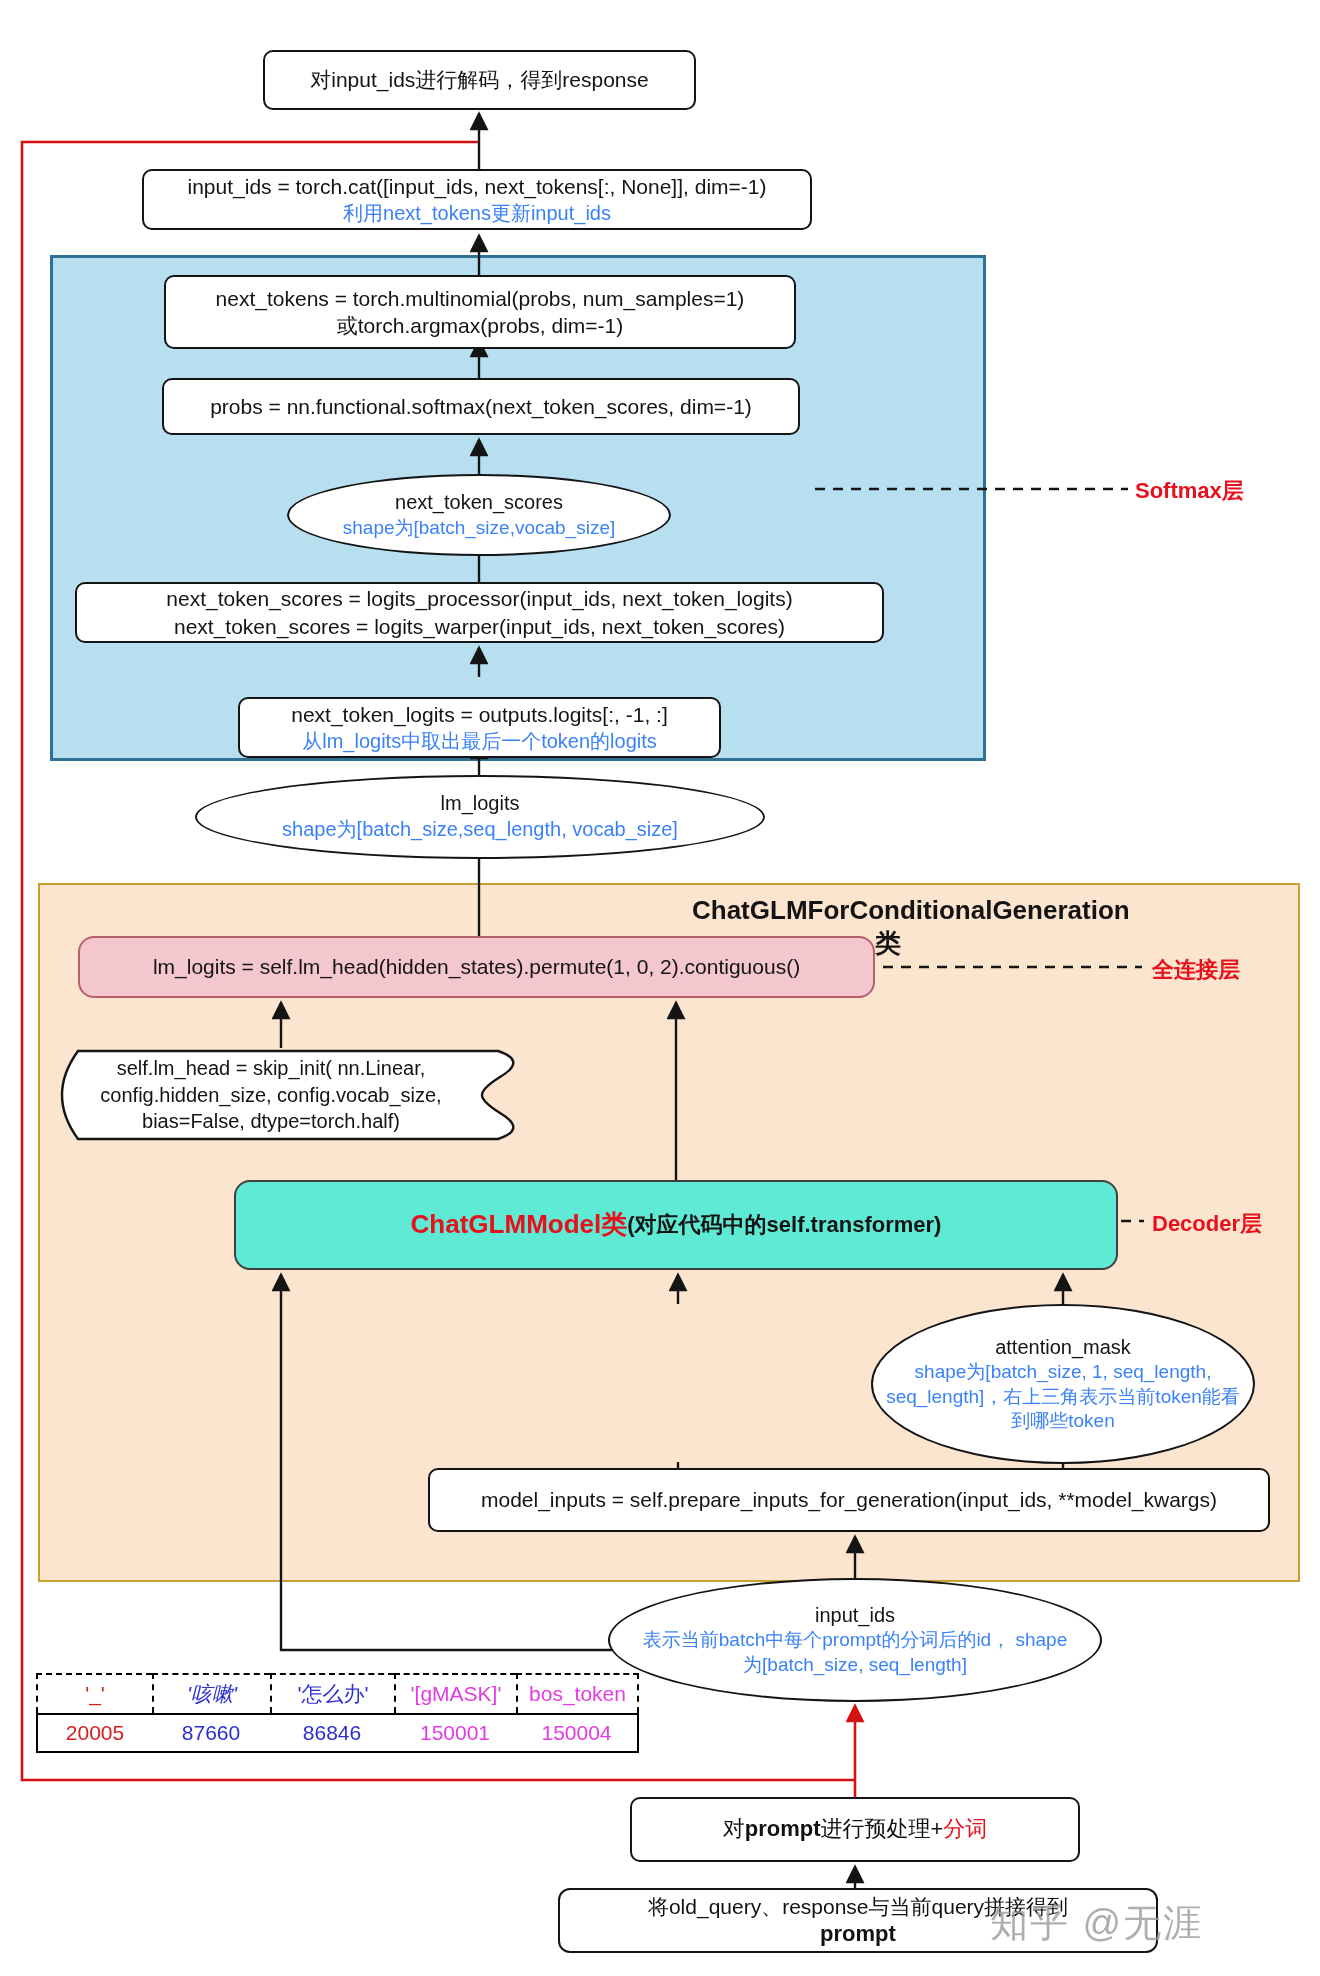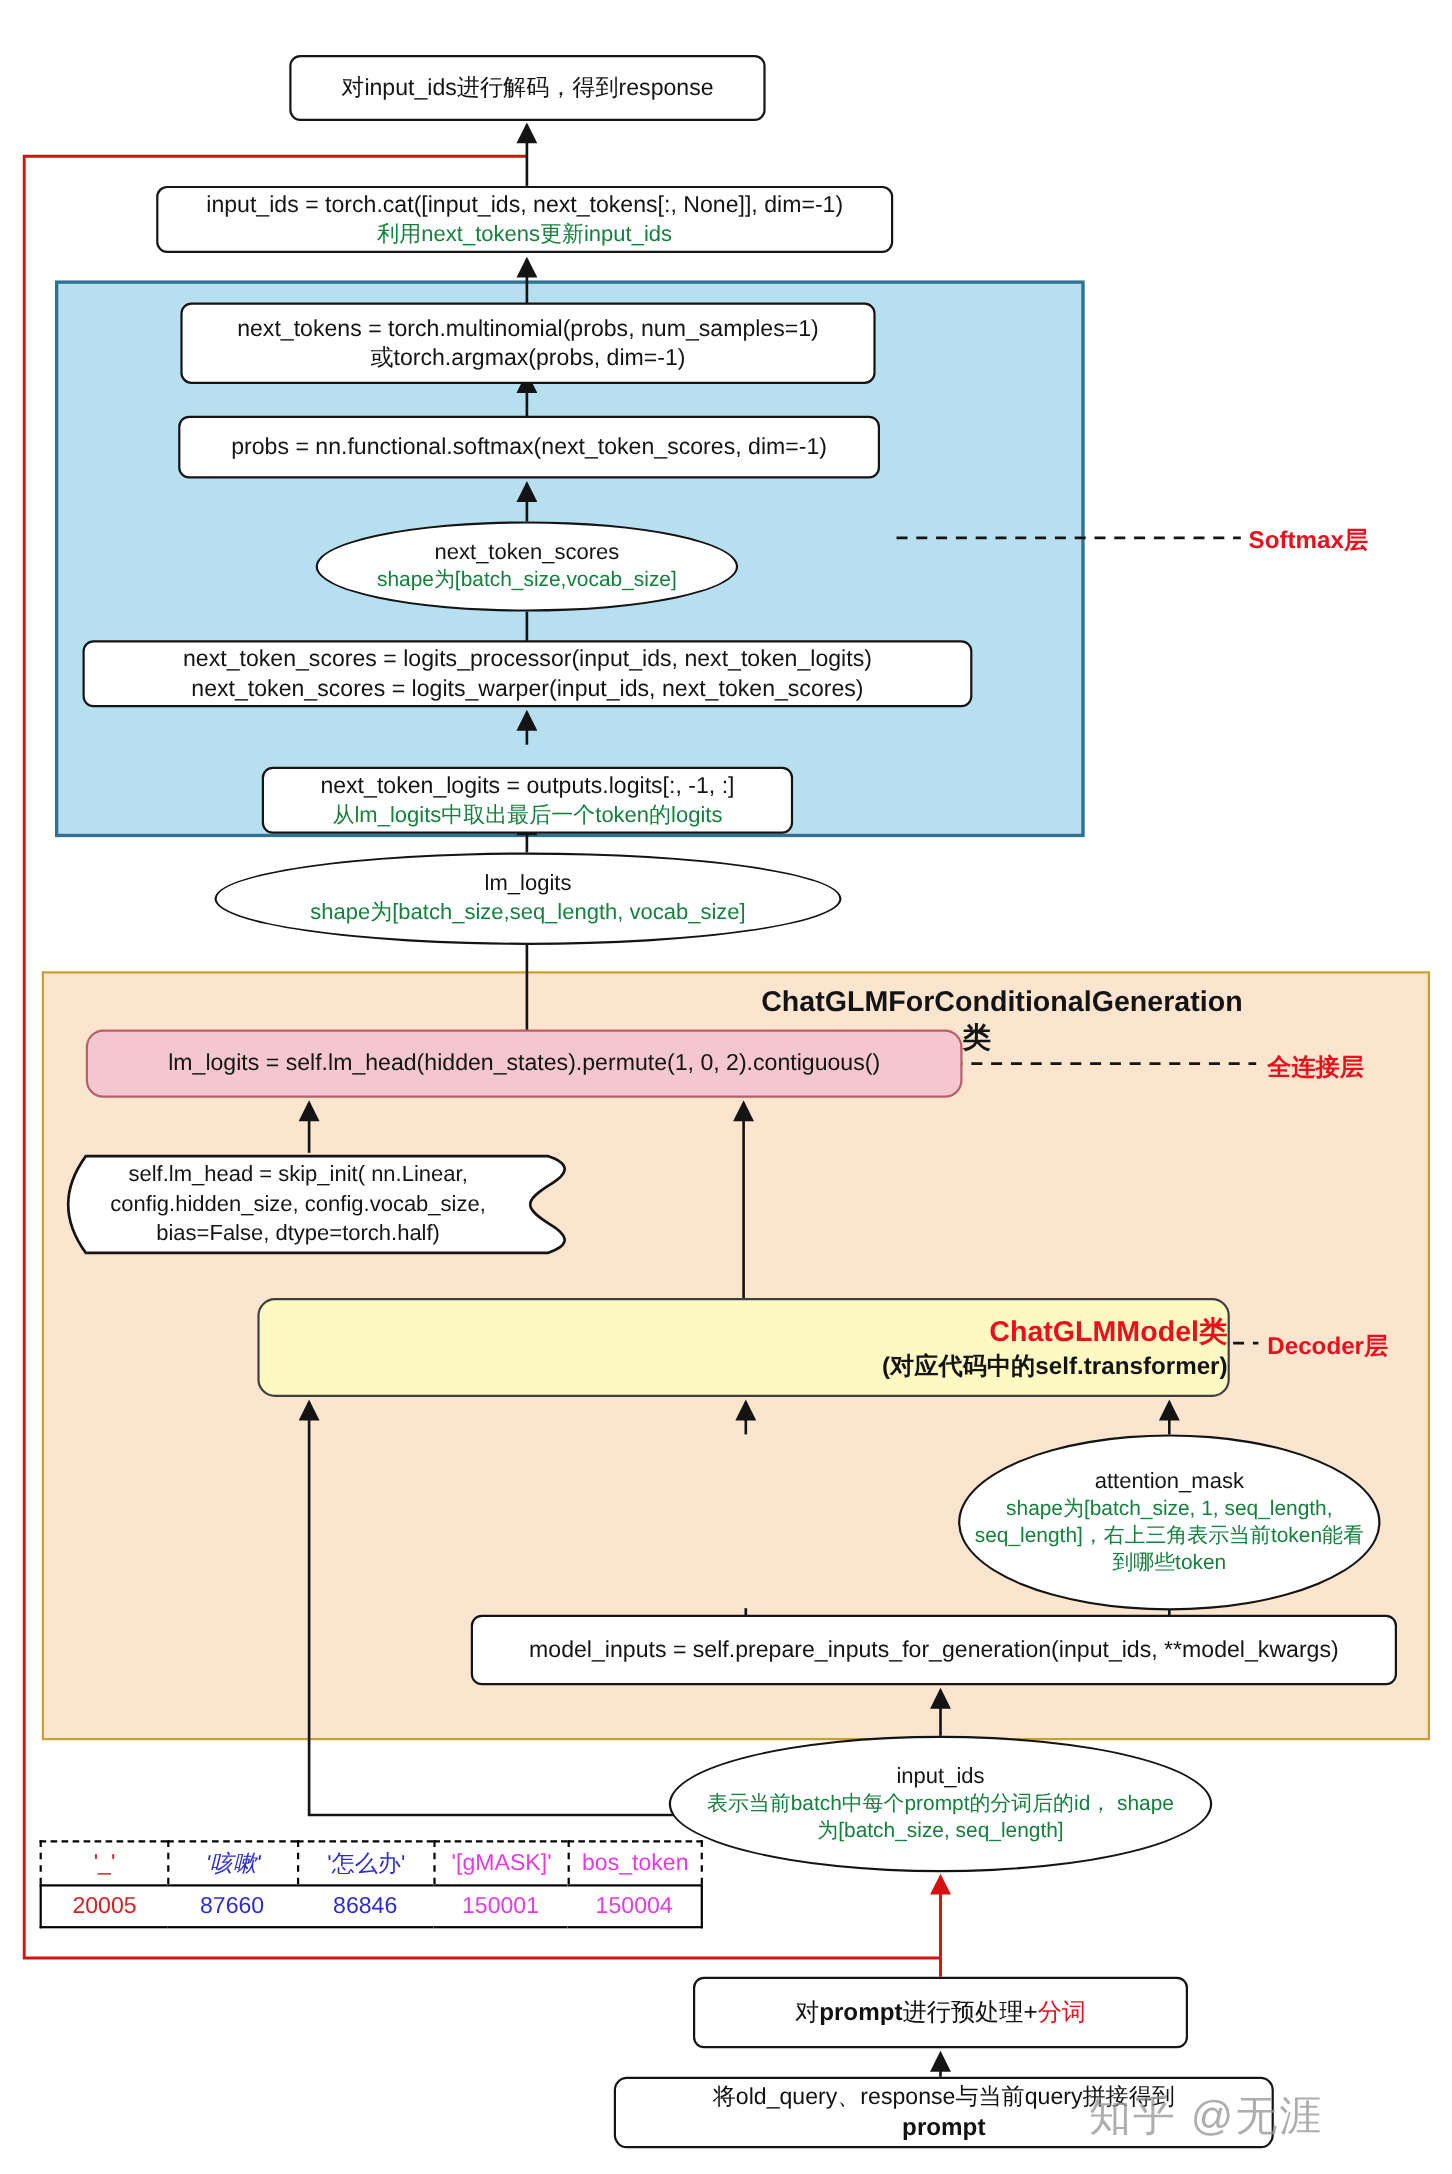--- a/index.html
+++ b/index.html
@@ -10,27 +10,27 @@
   .region{z-index:1;}
   #blue-region{left:50px;top:255px;width:936px;height:506px;background:#b7dff0;border:3px solid #2e7193;}
   #orange-region{left:38px;top:883px;width:1262px;height:699px;background:#fce5cf;border:2.5px solid #c8a030;}
   
   #wires{left:0;top:0;width:1320px;height:1976px;z-index:5;}
   
   .node{z-index:10;background:#fff;border:2.4px solid #141414;border-radius:10px;
         display:flex;flex-direction:column;align-items:center;justify-content:center;
         text-align:center;line-height:1.3;}
   .code{font-size:21px;color:#141414;}
-  .note{font-size:20px;color:#15803d;}
+  .note{font-size:20px;color:#3b82f6;}
   .ell{z-index:10;background:#fff;border:2.2px solid #141414;border-radius:50%;
        display:flex;flex-direction:column;align-items:center;justify-content:center;
        text-align:center;line-height:1.28;}
   .redlabel{z-index:12;color:#e8101c;font-weight:bold;font-size:22px;white-space:nowrap;}
   #pink-box{background:#f3c7cd;border:2.5px solid #b85f6c;border-radius:16px;}
-  #yellow-box{background:#fef9c3;border:2.5px solid #3f3f3f;border-radius:16px;flex-direction:column;gap:0;align-items:flex-end;}
+  #yellow-box{background:#5eead4;border:2.5px solid #3f3f3f;border-radius:16px;flex-direction:row;gap:0;}
   #yellow-box .rt{color:#e8101c;font-weight:bold;font-size:26px;}
   #yellow-box .bt{color:#141414;font-weight:bold;font-size:22px;}
   #orange-title{z-index:10;font-weight:bold;font-size:26px;color:#141414;text-align:center;}
   
   #lmhead-callout{z-index:10;}
   #lmhead-callout svg{position:absolute;left:0;top:0;}
   #lmhead-callout .txt{position:absolute;left:14px;top:0;width:418px;height:94px;
        display:flex;flex-direction:column;justify-content:center;text-align:center;
        font-size:20px;line-height:1.33;color:#141414;}
   

